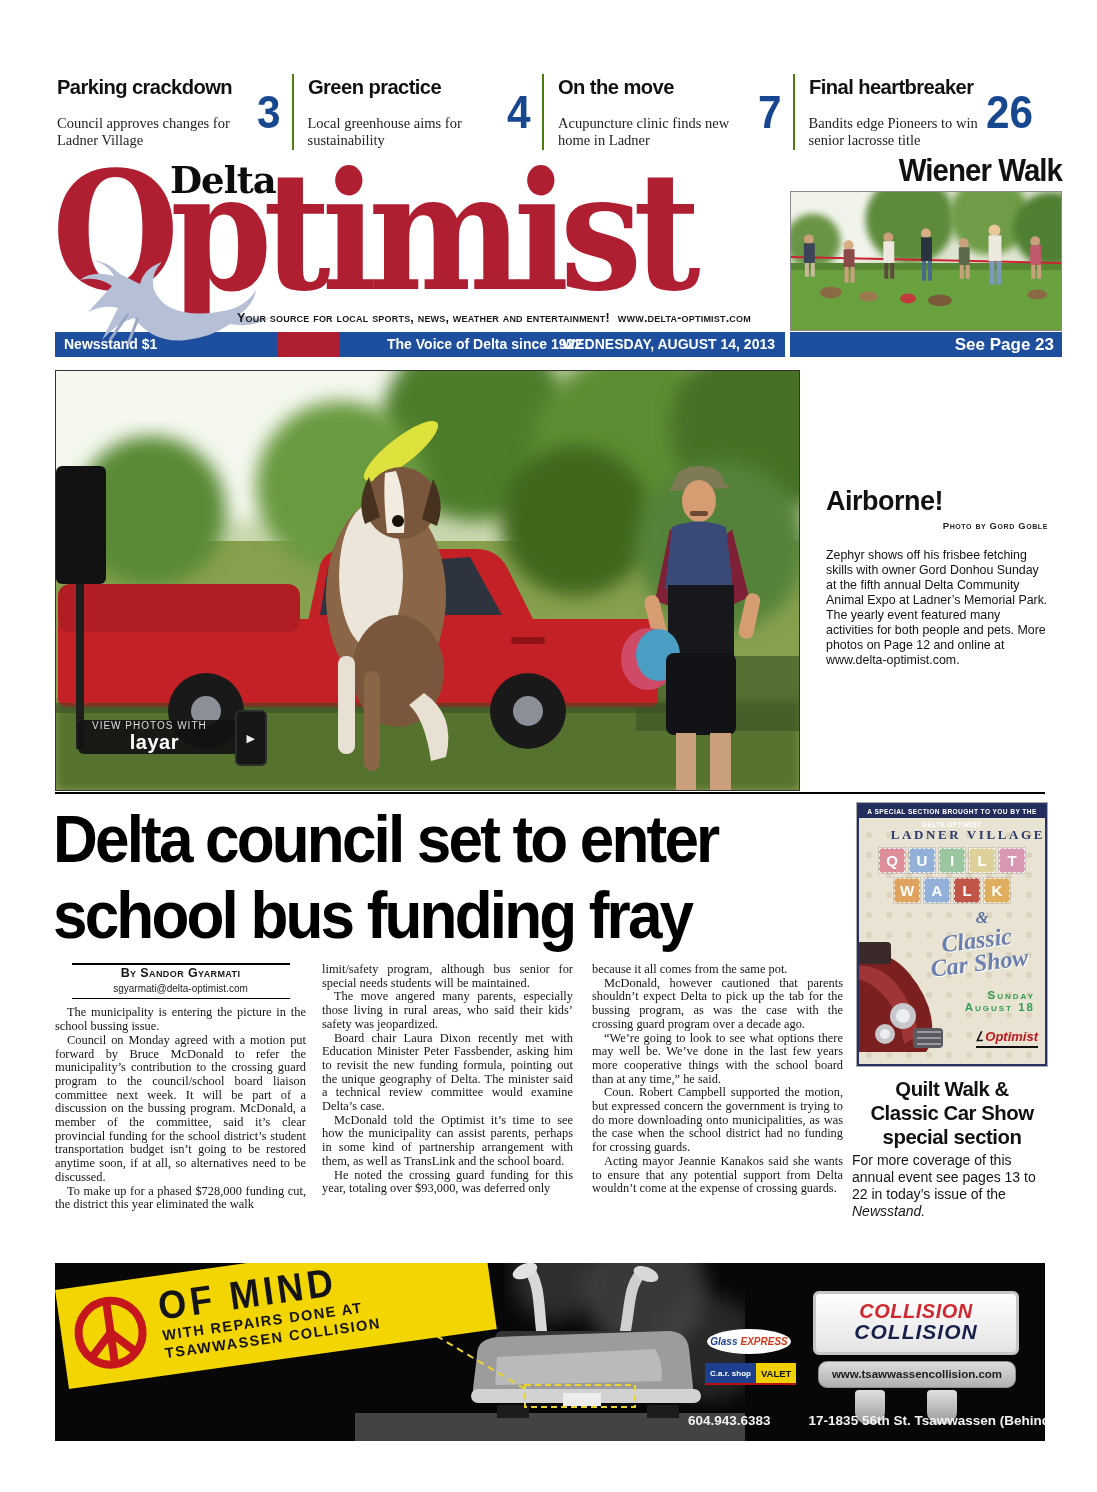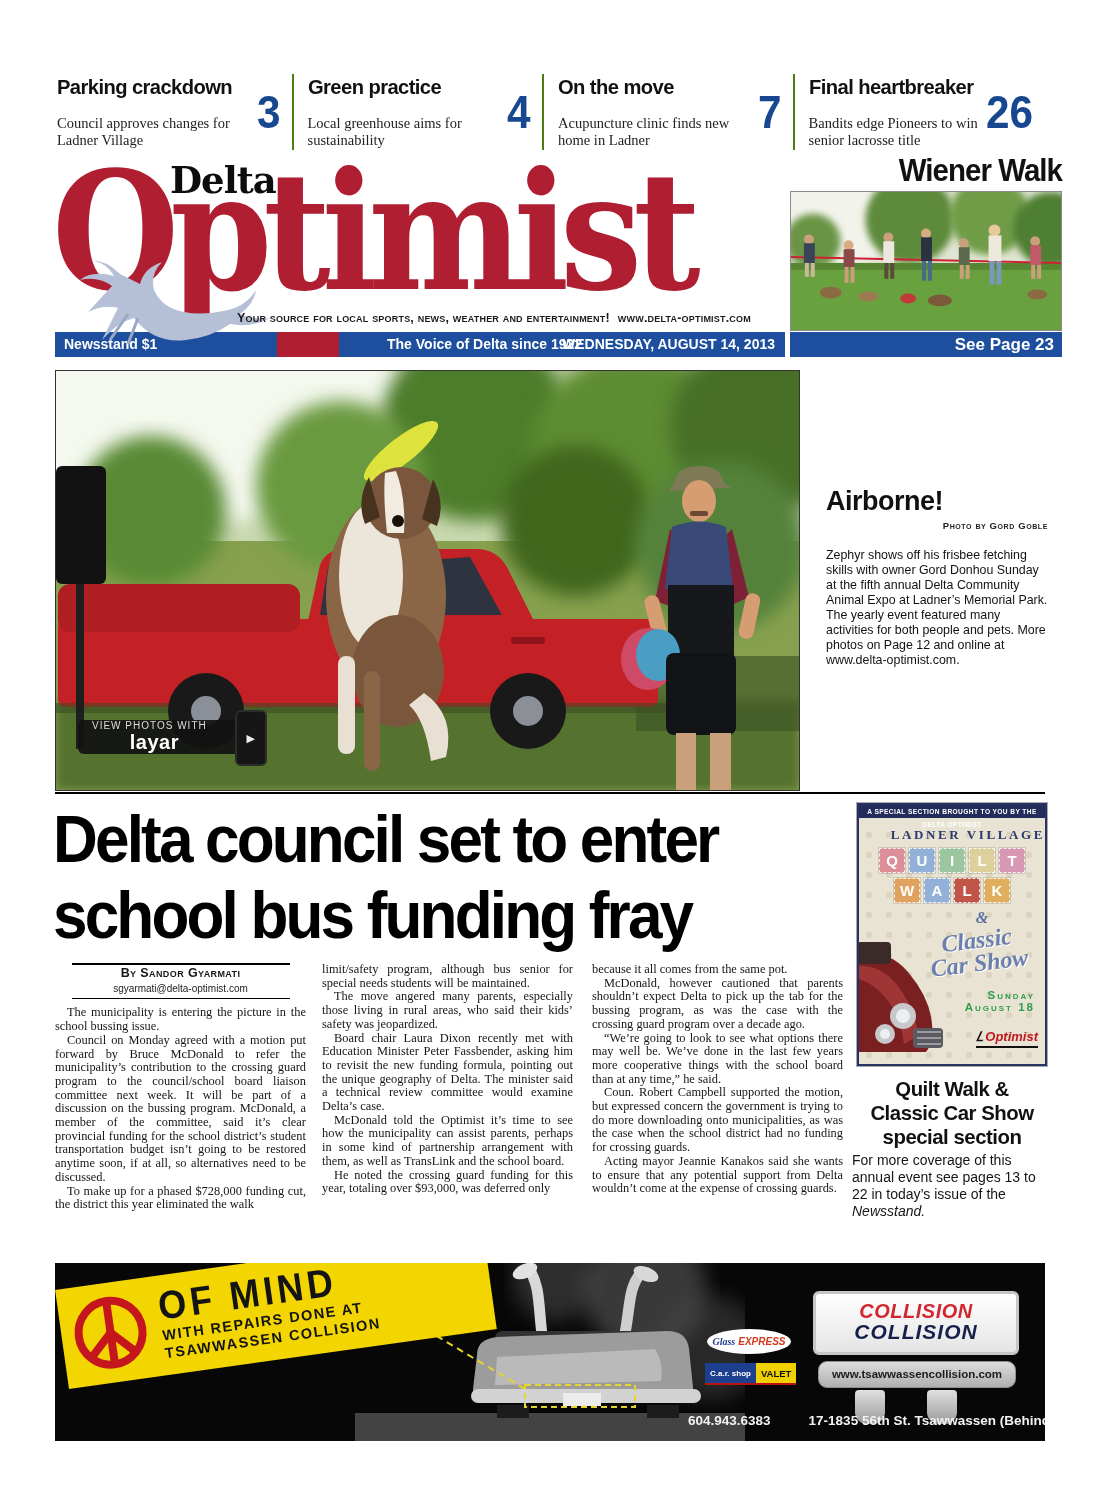--- a/index.html
+++ b/index.html
@@ -81,21 +81,21 @@
   #sidebar-body em { font-style:italic; }
   
   #ad { position:absolute; left:55px; top:1263px; width:990px; height:178px; background:#070707; overflow:hidden; }
   #ad-banner { position:absolute; left:14px; top:26px; width:432px; height:100px; background:#f3d502; transform:rotate(-8deg); transform-origin:left bottom; display:flex; align-items:center; padding:0 10px; box-sizing:border-box; }
   #ad-banner .txt { margin-left:12px; color:#141414; }
   #ad-line1 { font-size:36px; font-weight:900; letter-spacing:4px; line-height:1; transform:scaleY(1.1); }
   #ad-line2, #ad-line3 { font-size:14.5px; font-weight:900; letter-spacing:1.5px; line-height:1.18; }
   #ad-line2 { margin-top:3px; }
   #ad-contact { position:absolute; left:633px; top:150px; display:flex; gap:38px; color:#f2f2f2; font-weight:bold; font-size:13.5px; white-space:nowrap; }
   #glass-logo { position:absolute; left:652px; top:66px; width:84px; height:25px; background:#fff; border-radius:50%; display:flex; align-items:center; justify-content:center; font-size:10px; font-style:italic; font-weight:bold; }
-  #glass-logo .a { color:#1d3f8f;font-family:Liberation Serif, serif; } #glass-logo .b { color:#d2391e; margin-left:3px; }
+  #glass-logo .a { color:#1d3f8f; } #glass-logo .b { color:#d2391e; margin-left:3px; }
   #valet-logo { position:absolute; left:650px; top:100px; display:flex; height:20px; border-bottom:2px solid #b11; }
   #valet-logo .a { background:#1d3f8f; color:#fff; font-size:8px; font-weight:bold; display:flex; align-items:center; padding:0 5px; }
   #valet-logo .b { background:#f0d000; color:#111; font-size:9.5px; font-weight:900; display:flex; align-items:center; padding:0 5px; }
   #collision-sign { position:absolute; left:758px; top:28px; width:206px; height:64px; box-sizing:border-box; background:linear-gradient(#ffffff,#e4e4e4); border:3px solid #c6c6c6; border-radius:6px; text-align:center; padding-top:7px; }
   #collision-sign .l1 { font-size:20px; font-weight:900; font-style:italic; color:#d22630; letter-spacing:.5px; line-height:1; }
   #collision-sign .l2 { font-size:21px; font-weight:900; font-style:italic; color:#16204a; letter-spacing:1px; line-height:1.05; }
   #url-plate { position:absolute; left:763px; top:98px; width:196px; height:25px; background:linear-gradient(#dcdcdc,#b0b0b0); border:1px solid #909090; border-radius:9px; text-align:center; line-height:25px; font-size:11.5px; font-weight:800; color:#1c1c1c; }
   .sign-post { position:absolute; top:127px; width:30px; height:34px; background:linear-gradient(#e0e0e0,#9a9a9a); border-radius:4px 4px 12px 12px; }
   #post-a { left:800px; } #post-b { left:872px; }
 </style>

